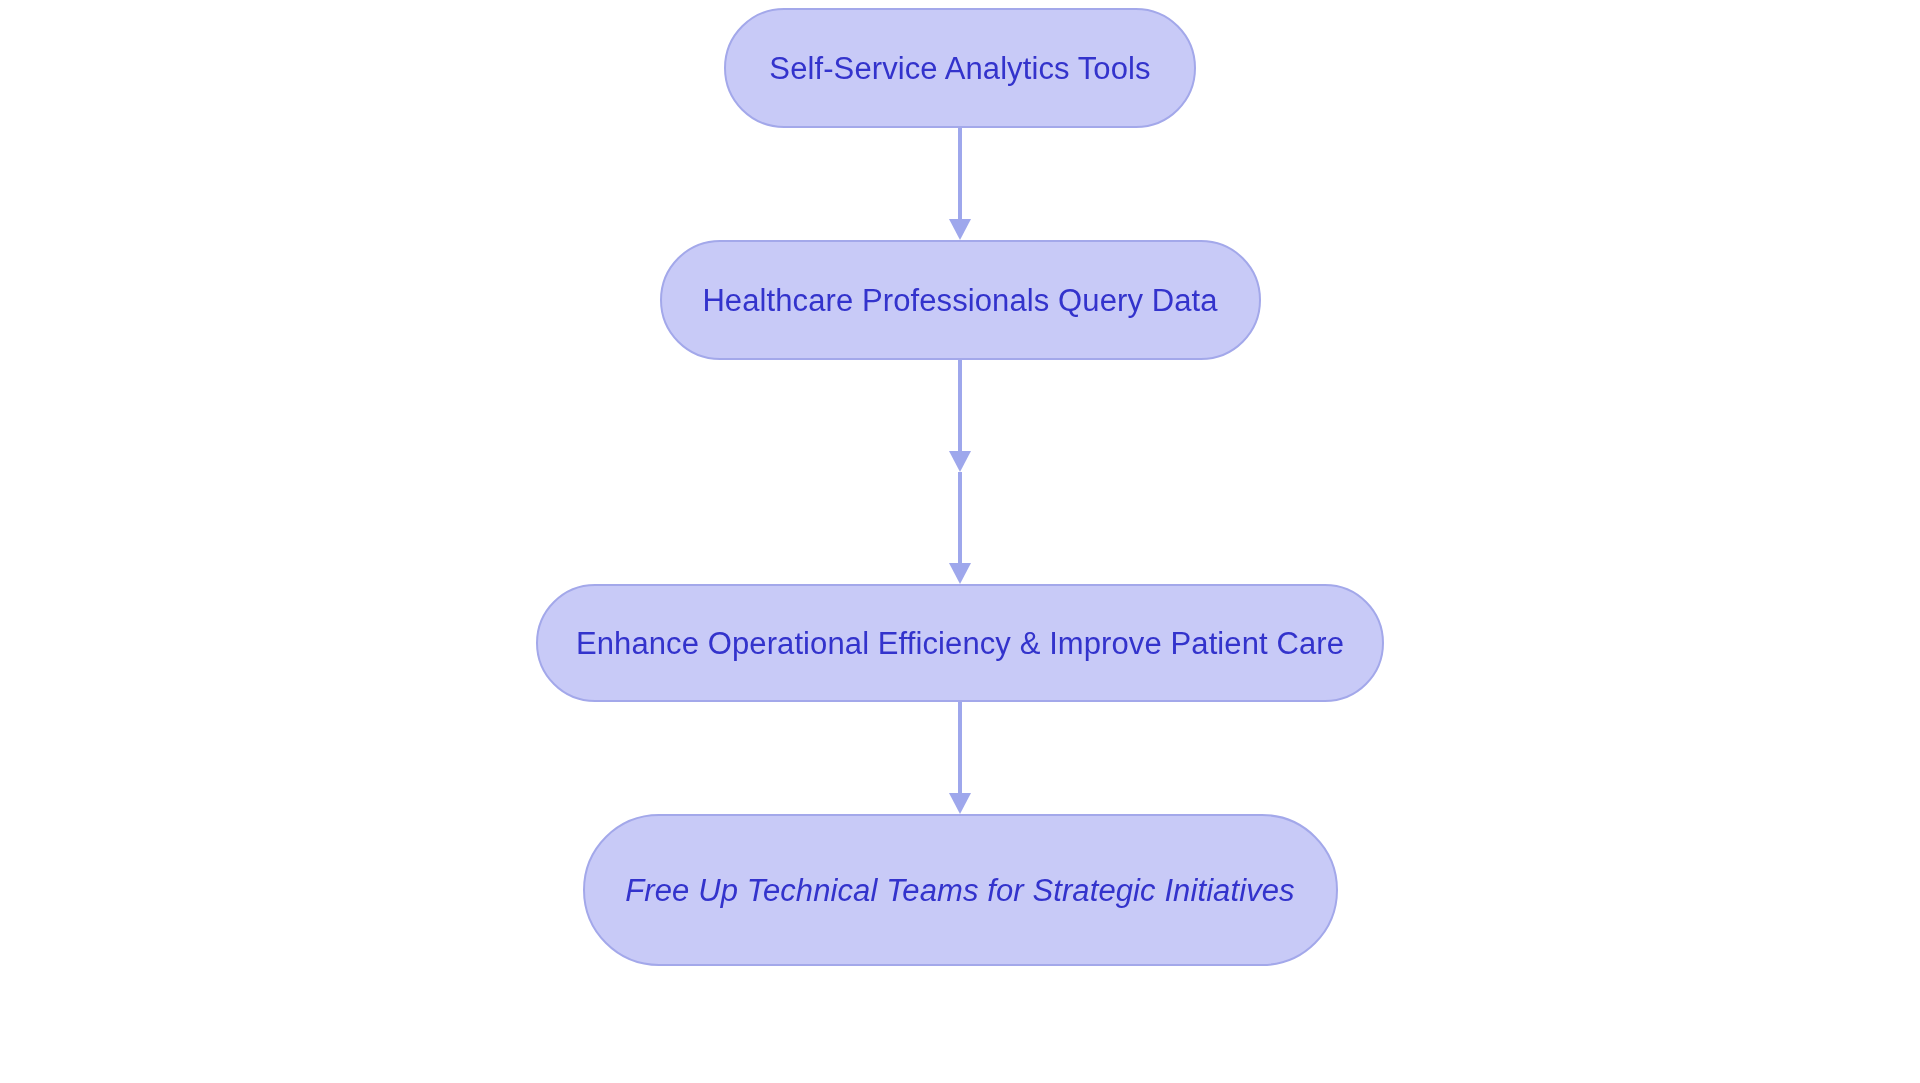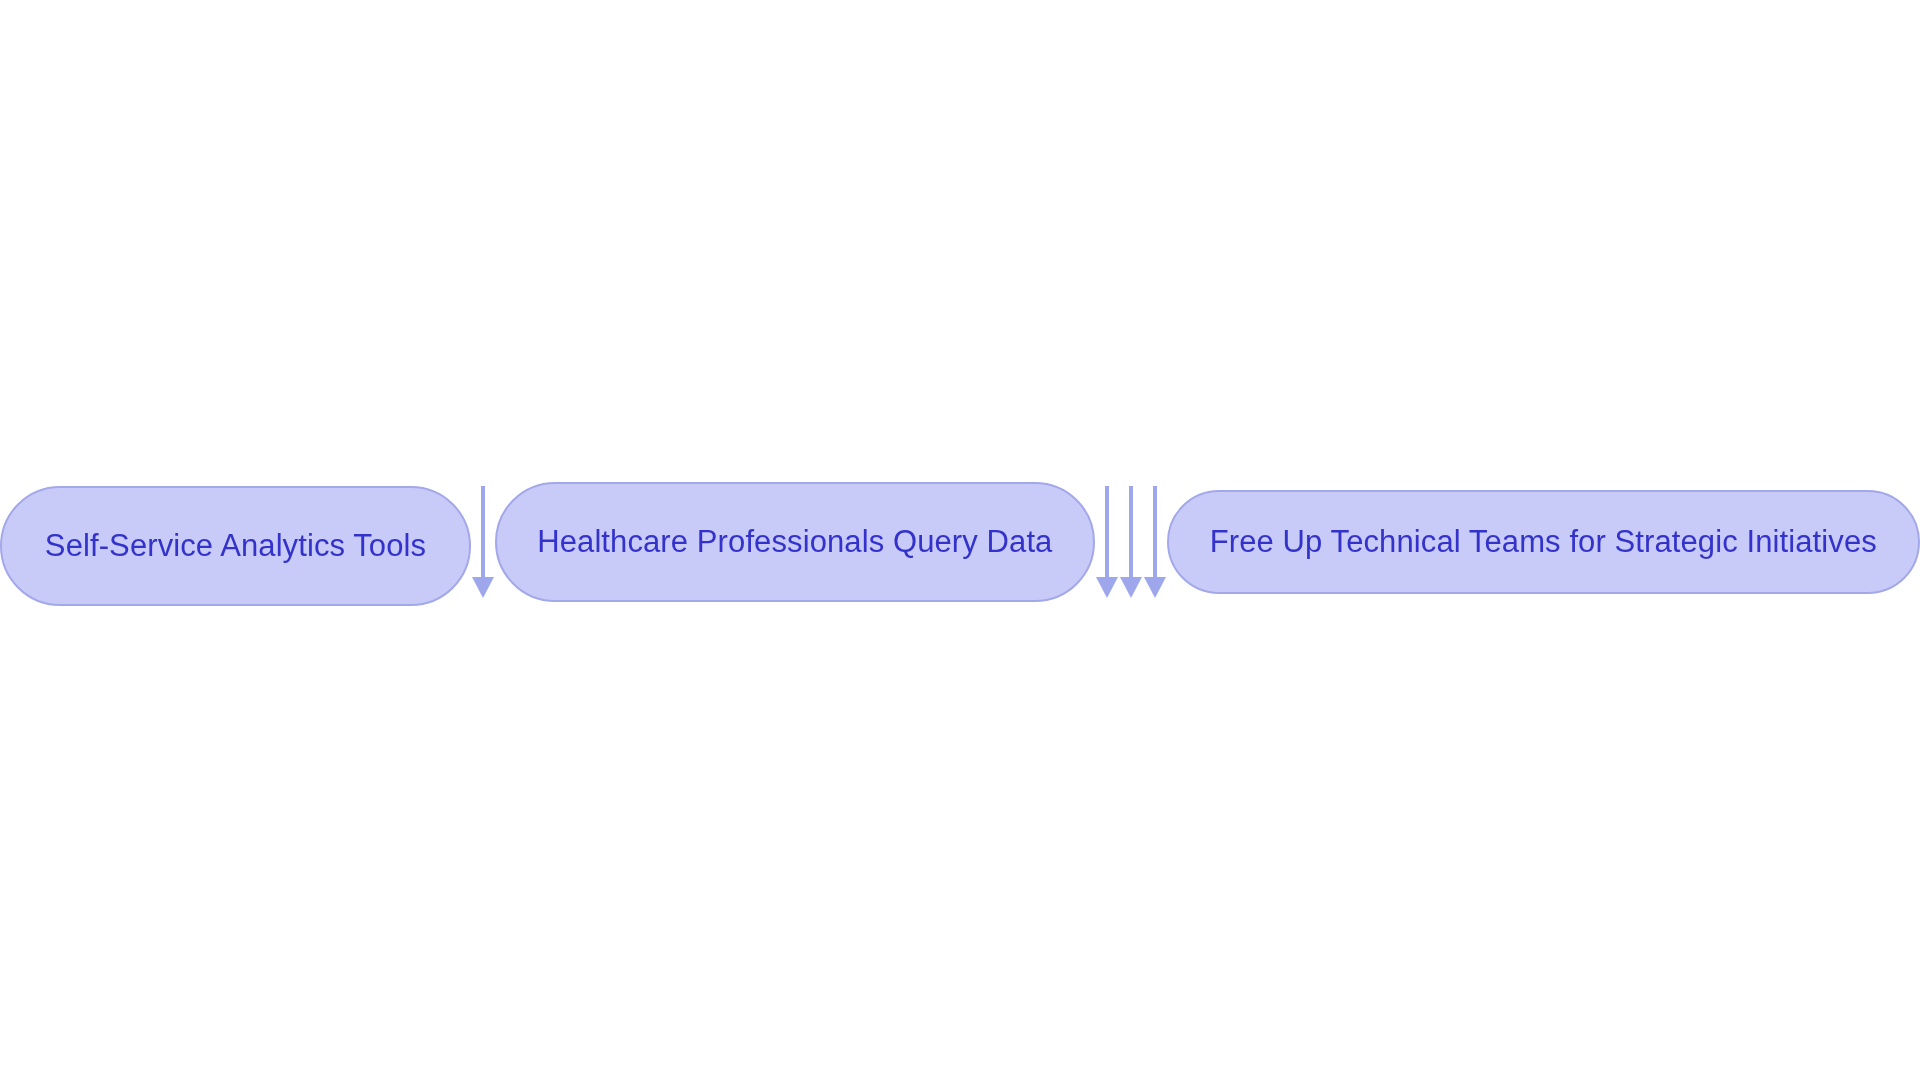--- a/index.html
+++ b/index.html
@@ -22,21 +22,21 @@
   }
 
   
   .flow {
     position: absolute;
     left: 0;
     top: 0;
     width: 1920px;
     height: 1083px;
     display: flex;
-    flex-direction: row;
+    flex-direction: column;
     align-items: center;
   }
 
   
   .node {
     box-sizing: border-box;
     display: flex;
     align-items: center;
     justify-content: center;
     background: #c8caf7;
@@ -52,21 +52,21 @@
     display: block;
     line-height: 1;
     color: #3333cc;
   }
 
   
   .node-1 { width: 472px; height: 120px; margin-top: 8px;  font-size: 31px; }
   .node-2 { width: 601px; height: 120px; font-size: 31px; }
   .node-3 { width: 681px; height: 120px; font-size: 31px; }
   .node-4 { width: 848px; height: 118px; font-size: 31px; }
-  .node-5 { width: 755px; height: 104px; font-size: 31px; }
+  .node-5 { width: 755px; height: 152px; font-size: 31px; font-style: italic; }
 
   
   .connector {
     position: relative;
     width: 24px;
     height: 112px;
     display: block;
   }
 
   .connector .shaft {
@@ -114,20 +114,23 @@
       <div class="shaft"></div>
       <div class="head"></div>
     </div>
 
 
     <div class="connector">
       <div class="shaft"></div>
       <div class="head"></div>
     </div>
 
+    <div class="node node-4">
+      <span class="node-label">Enhance Operational Efficiency &amp; Improve Patient Care</span>
+    </div>
 
     <div class="connector">
       <div class="shaft"></div>
       <div class="head"></div>
     </div>
 
     <div class="node node-5">
       <span class="node-label">Free Up Technical Teams for Strategic Initiatives</span>
     </div>
 

